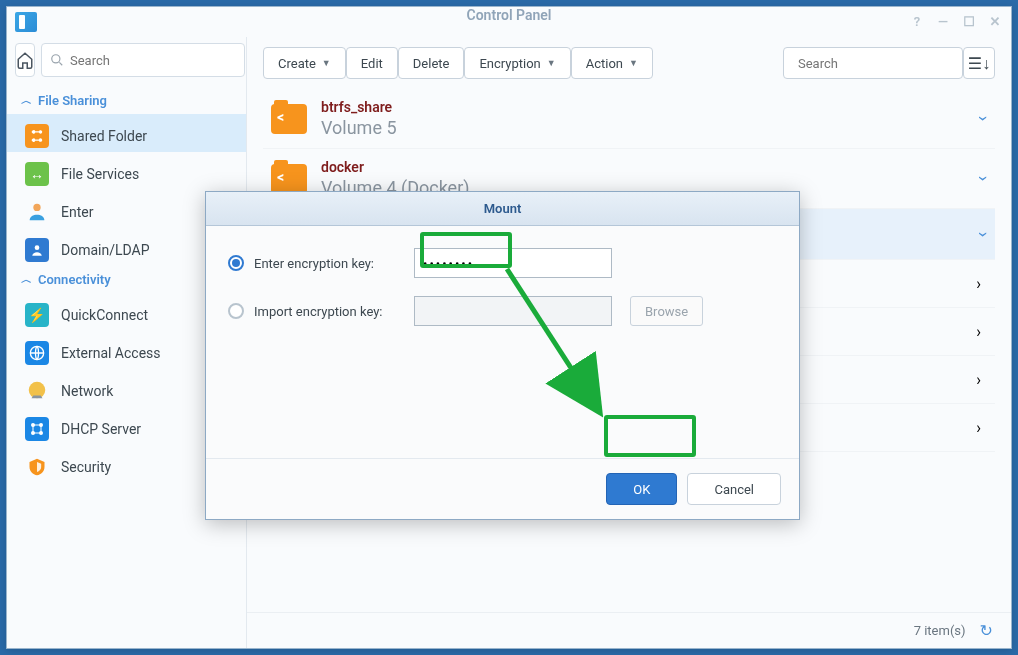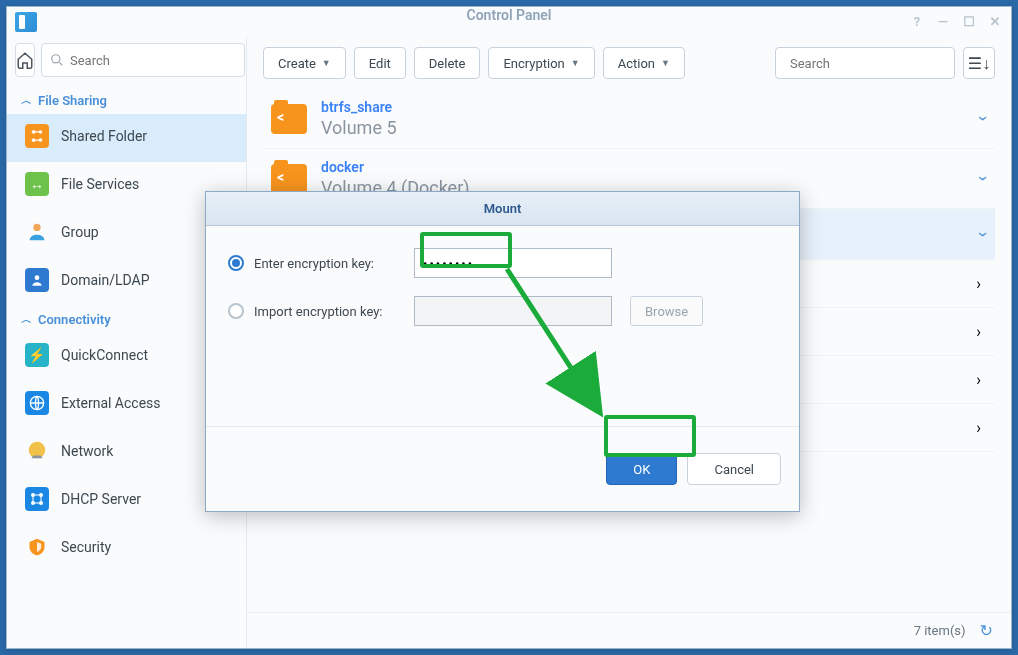--- a/index.html
+++ b/index.html
@@ -12,58 +12,58 @@
   .win-ctrls span{width:20px;height:20px;display:flex;align-items:center;justify-content:center;font-size:13px;}
   .content { display:flex; height: calc(100% - 30px); }
   .sidebar { width: 240px; border-right:1px solid #e3e9ef; display:flex; flex-direction:column; }
   .side-top { display:flex; gap:6px; padding:6px 8px 10px 8px; align-items:center;}
   .home-btn { width:40px; height:34px; border:1px solid #d4dde6; background:#fff; border-radius:4px; display:flex; align-items:center; justify-content:center; color:#4a5560;}
   .search-box { flex:1; height:34px; border:1px solid #d4dde6; border-radius:4px; background:#fff; display:flex; align-items:center; padding:0 8px; color:#9aa4ad;}
   .search-box input { border:none; outline:none; flex:1; font-size:13px; color:#333; background:transparent;}
   .search-box svg{margin-right:6px;flex-shrink:0;}
   .section-header { display:flex; align-items:center; gap:6px; padding:6px 14px; color:#4a90d9; font-size:13px; font-weight:600;}
   .section-header .chev{font-size:11px;}
-  .nav-item { display:flex; align-items:center; gap:12px; padding:10px 14px 14px 18px; color:#3d4850; font-size:14px; cursor:pointer;}
+  .nav-item { display:flex; align-items:center; gap:12px; padding:10px 14px 4px 18px; color:#3d4850; font-size:14px; cursor:pointer;}
   .nav-item.active { background:#d9ecfb; }
   .nav-icon { width:24px; height:24px; border-radius:4px; display:flex; align-items:center; justify-content:center; color:#fff; flex-shrink:0;}
   .ic-orange{background:#f7941d;} .ic-green{background:#6cc24a;}
   .ic-blue{background:#2f7ad1;} .ic-teal{background:#28b4c8;} .ic-globe{background:#1b87e5;} .ic-dhcp{background:#1b87e5;}
   .main { flex:1; display:flex; flex-direction:column; position:relative;}
-  .toolbar { display:flex; gap:8px; padding:10px 16px; align-items:center;}
+  .toolbar { display:flex; padding:10px 16px; align-items:center;}
   .btn { height:32px; padding:0 14px; border:1px solid #c8d2dc; background:#fff; border-radius:4px; color:#3d4850; font-size:13px; display:flex; align-items:center; gap:6px; cursor:pointer;}
   .btn .caret{font-size:9px;color:#6a7680;}
   .toolbar .spacer{flex:1;}
   .main-search { width:180px; height:32px; border:1px solid #c8d2dc; border-radius:4px; display:flex; align-items:center; padding:0 8px; background:#fff; color:#9aa4ad;}
   .main-search input{border:none;outline:none;flex:1;font-size:13px;background:transparent;}
   .sort-btn{width:32px;height:32px;border:1px solid #c8d2dc;border-radius:4px;background:#fff;display:flex;align-items:center;justify-content:center;color:#3d4850;}
   .list { flex:1; overflow:auto; padding:0 16px;}
   .item { display:flex; align-items:center; padding:10px 8px; border-bottom:1px solid #f0f3f6; gap:14px;}
   .item.sel{background:#e7f1fb;}
   .folder-ic{width:36px;height:30px;background:#f7941d;border-radius:4px;position:relative;flex-shrink:0;}
   .folder-ic::before{content:"";position:absolute;left:3px;top:-4px;width:14px;height:6px;background:#f7941d;border-radius:2px 2px 0 0;}
   .folder-ic::after{content:"<";position:absolute;left:6px;top:5px;color:#fff;font-size:14px;font-weight:bold;letter-spacing:-4px;}
   .item .meta{flex:1;}
-  .item .name{font-weight:600;color:#3b82f6;font-size:14px;}
+  .item .name{font-weight:600;color:#7f1d1d;font-size:14px;}
   .item .sub{font-size:18px;color:#8a95a0;margin-top:2px;}
   .item .chev-r{color:#4a90d9;font-size:18px;transform:rotate(90deg);}
   .collapsed-item{display:flex;align-items:center;justify-content:flex-end;padding:14px 14px;border-bottom:1px solid #f0f3f6;}
   .footer{display:flex;align-items:center;justify-content:flex-end;padding:8px 18px;gap:14px;color:#6a7680;font-size:13px;border-top:1px solid #ebeff3;}
   .refresh{color:#4a90d9;cursor:pointer;font-size:16px;}
   .modal{position:absolute;left:198px;top:184px;width:595px;background:#fafbfc;border:1px solid #8da9c4;box-shadow:0 4px 20px rgba(0,0,0,.25);}
   .modal-head{height:34px;background:linear-gradient(#e8f0f8,#d8e4f0);border-bottom:1px solid #b4c6d8;display:flex;align-items:center;justify-content:center;color:#2d5a8e;font-weight:600;font-size:13px;}
   .modal-body{padding:22px 22px 10px 22px;}
   .row{display:flex;align-items:center;gap:10px;margin-bottom:18px;}
   .radio{width:16px;height:16px;border:2px solid #2f7ad1;border-radius:50%;display:flex;align-items:center;justify-content:center;background:#fff;}
   .radio.on::after{content:"";width:8px;height:8px;background:#2f7ad1;border-radius:50%;}
   .radio.off{border-color:#b8c4ce;}
   .row label{width:150px;color:#3d4850;font-size:13px;}
   .txt{height:30px;width:198px;border:1px solid #aebac5;background:#fff;padding:0 8px;font-size:13px;letter-spacing:2px;}
   .txt.dis{background:#f2f4f6;color:#b8c4ce;}
   .browse{height:30px;padding:0 14px;border:1px solid #c8d2dc;background:#fafafa;color:#9aa4ad;border-radius:3px;font-size:13px;margin-left:8px;}
-  .modal-foot{border-top:1px solid #e3e9ef;padding:26px 18px;display:flex;justify-content:flex-end;gap:10px;margin-top:72px;}
+  .modal-foot{border-top:1px solid #e3e9ef;padding:14px 18px;display:flex;justify-content:flex-end;gap:10px;margin-top:104px;}
   .mbtn{height:32px;padding:0 26px;border-radius:4px;font-size:13px;cursor:pointer;}
   .mbtn.primary{background:#2f7ad1;color:#fff;border:1px solid #2364b5;}
   .mbtn.secondary{background:#fff;color:#3d4850;border:1px solid #c8d2dc;}
   .hl-green{position:absolute;border:4px solid #1aab3a;pointer-events:none;border-radius:3px;}
   .arrow-svg{position:absolute;pointer-events:none;}
 </style>
 </head>
 <body>
 
 <div class="window">
@@ -112,21 +112,21 @@
         <div class="nav-icon ic-green">↔</div>
         <span>File Services</span>
       </div>
       <div class="nav-item">
         <div class="nav-icon">
           <svg width="22" height="22" viewBox="0 0 24 24">
               <circle cx="12" cy="7" r="4" fill="#f2a65a"></circle>
               <path d="M4 21c0-4 4-6 8-6s8 2 8 6" fill="#3aa0e0"></path>
             </svg>
         </div>
-        <span>Group</span>
+        <span>Enter</span>
       </div>
       <div class="nav-item">
         <div class="nav-icon ic-blue">
           <svg width="14" height="14" viewBox="0 0 24 24" fill="#fff">
               <circle cx="12" cy="8" r="4"></circle>
               <path d="M4 22c0-4 4-6 8-6s8 2 8 6z"></path>
             </svg>
         </div>
         <span>Domain/LDAP</span>
       </div>

